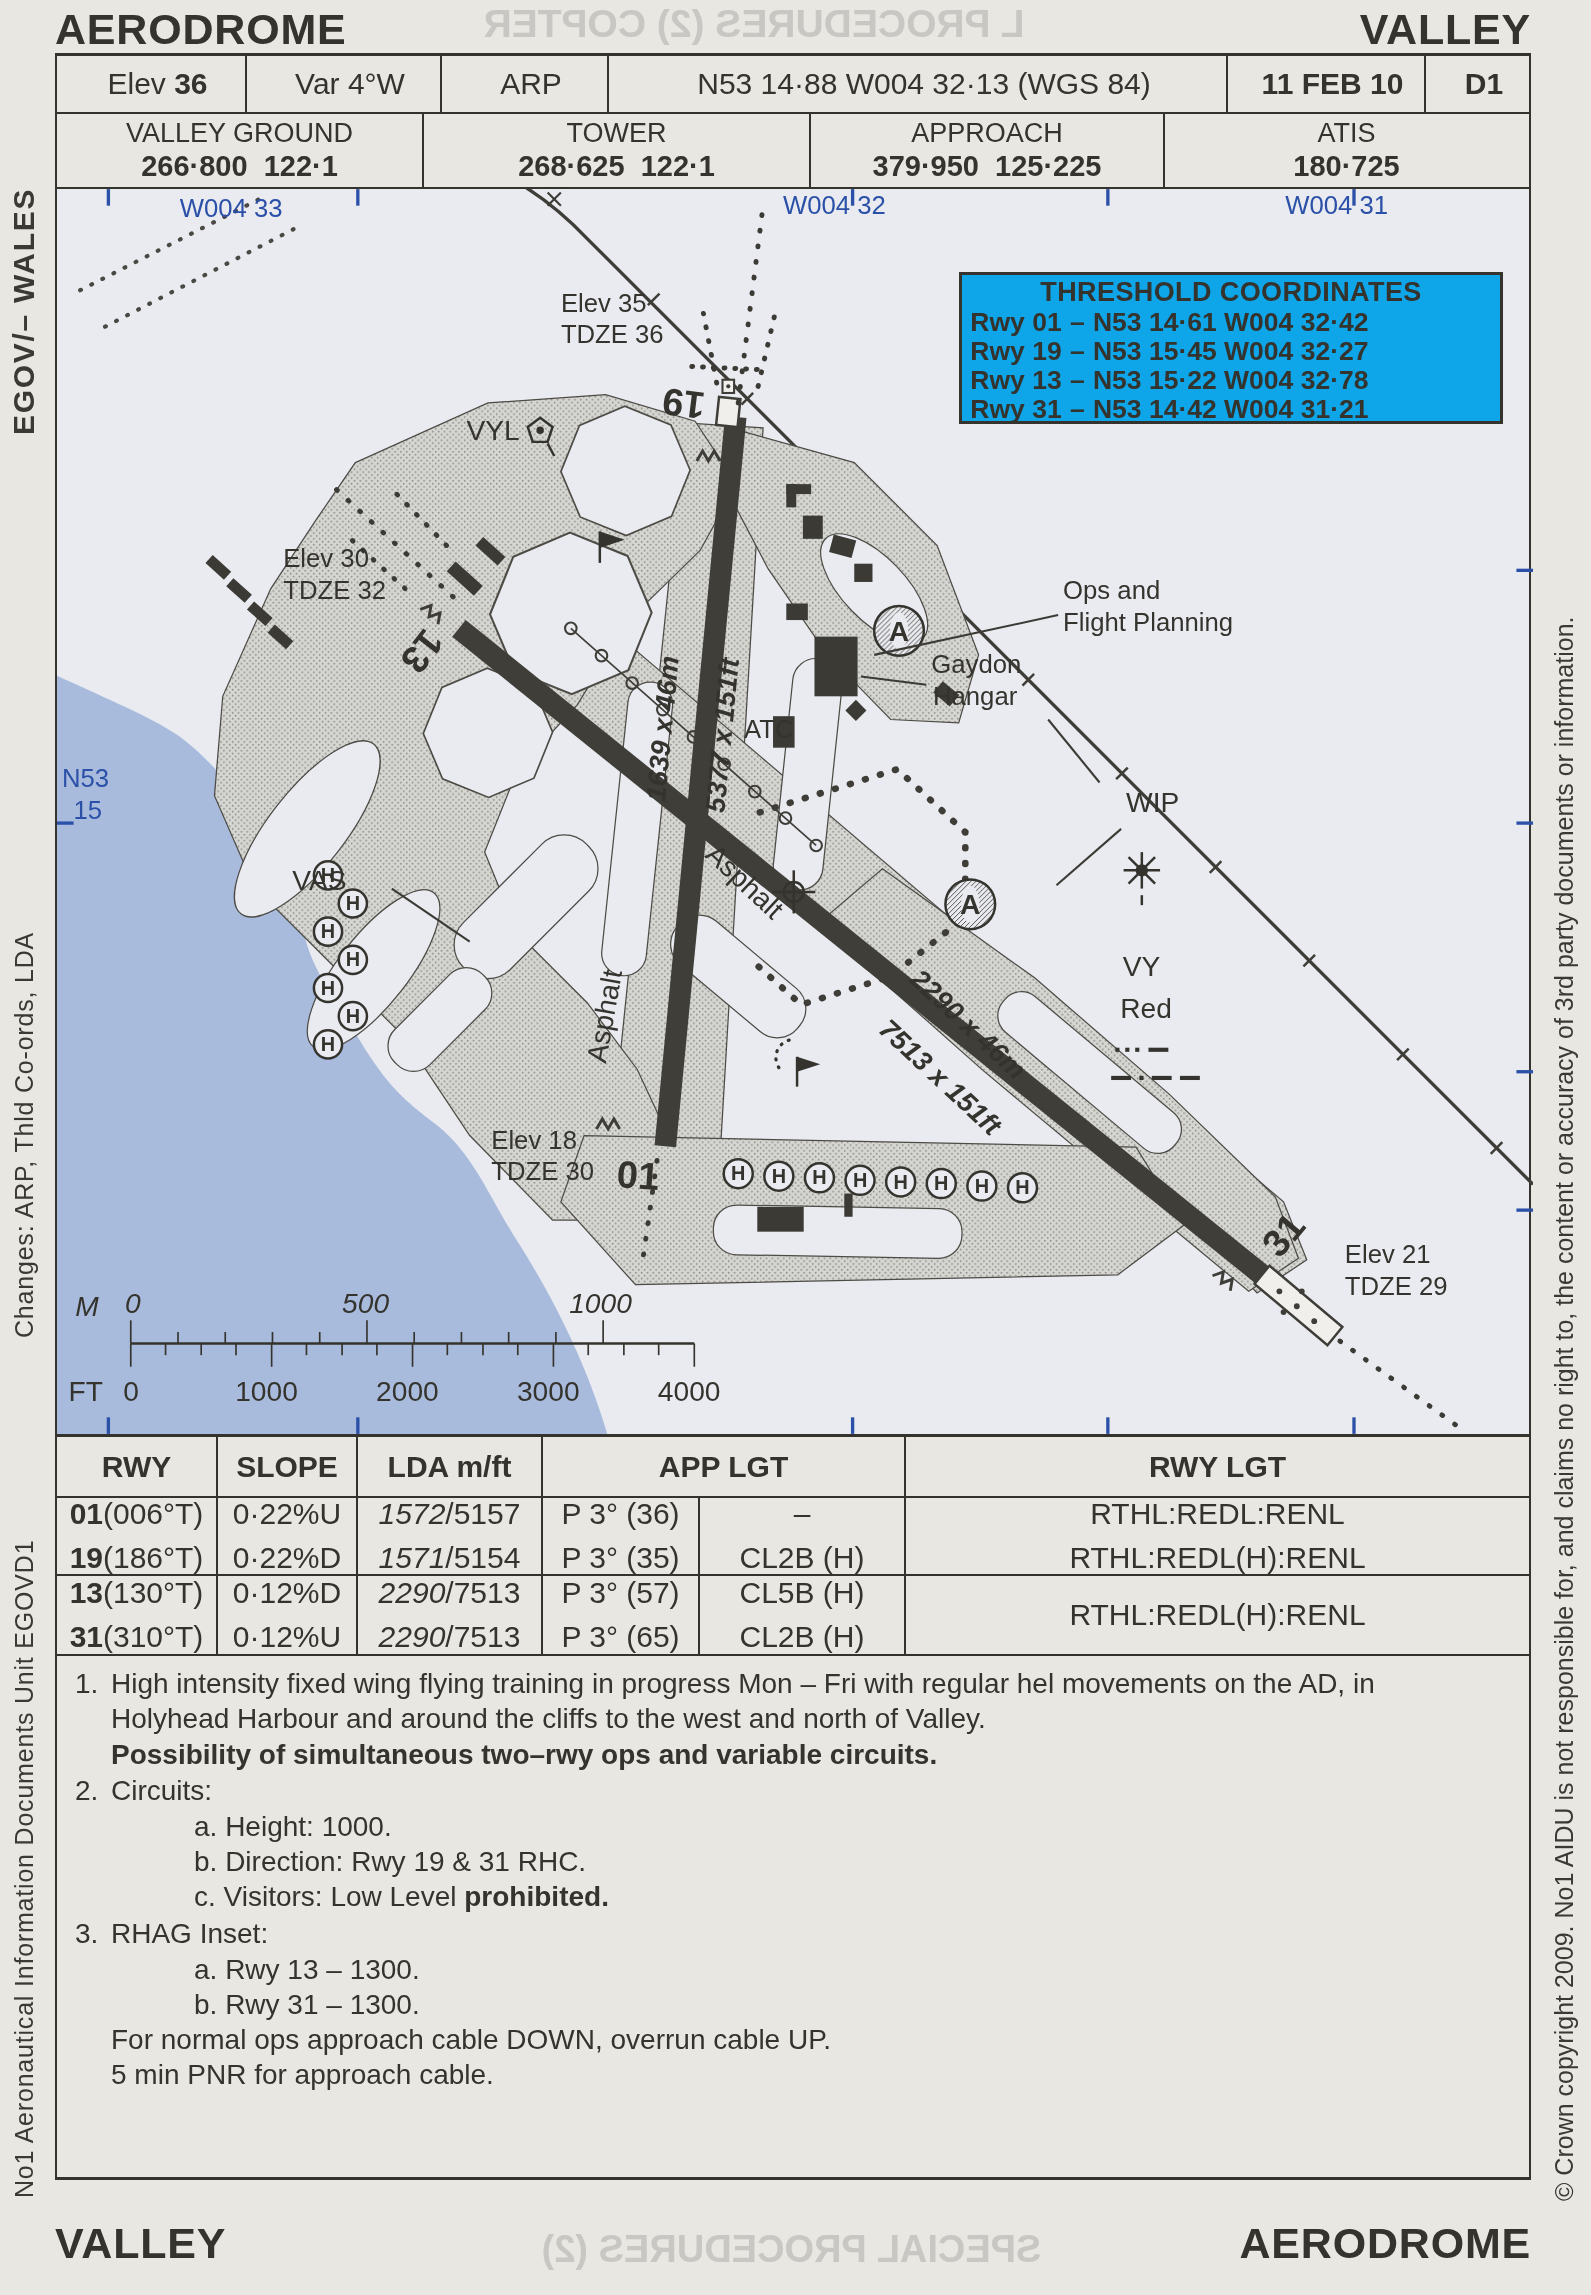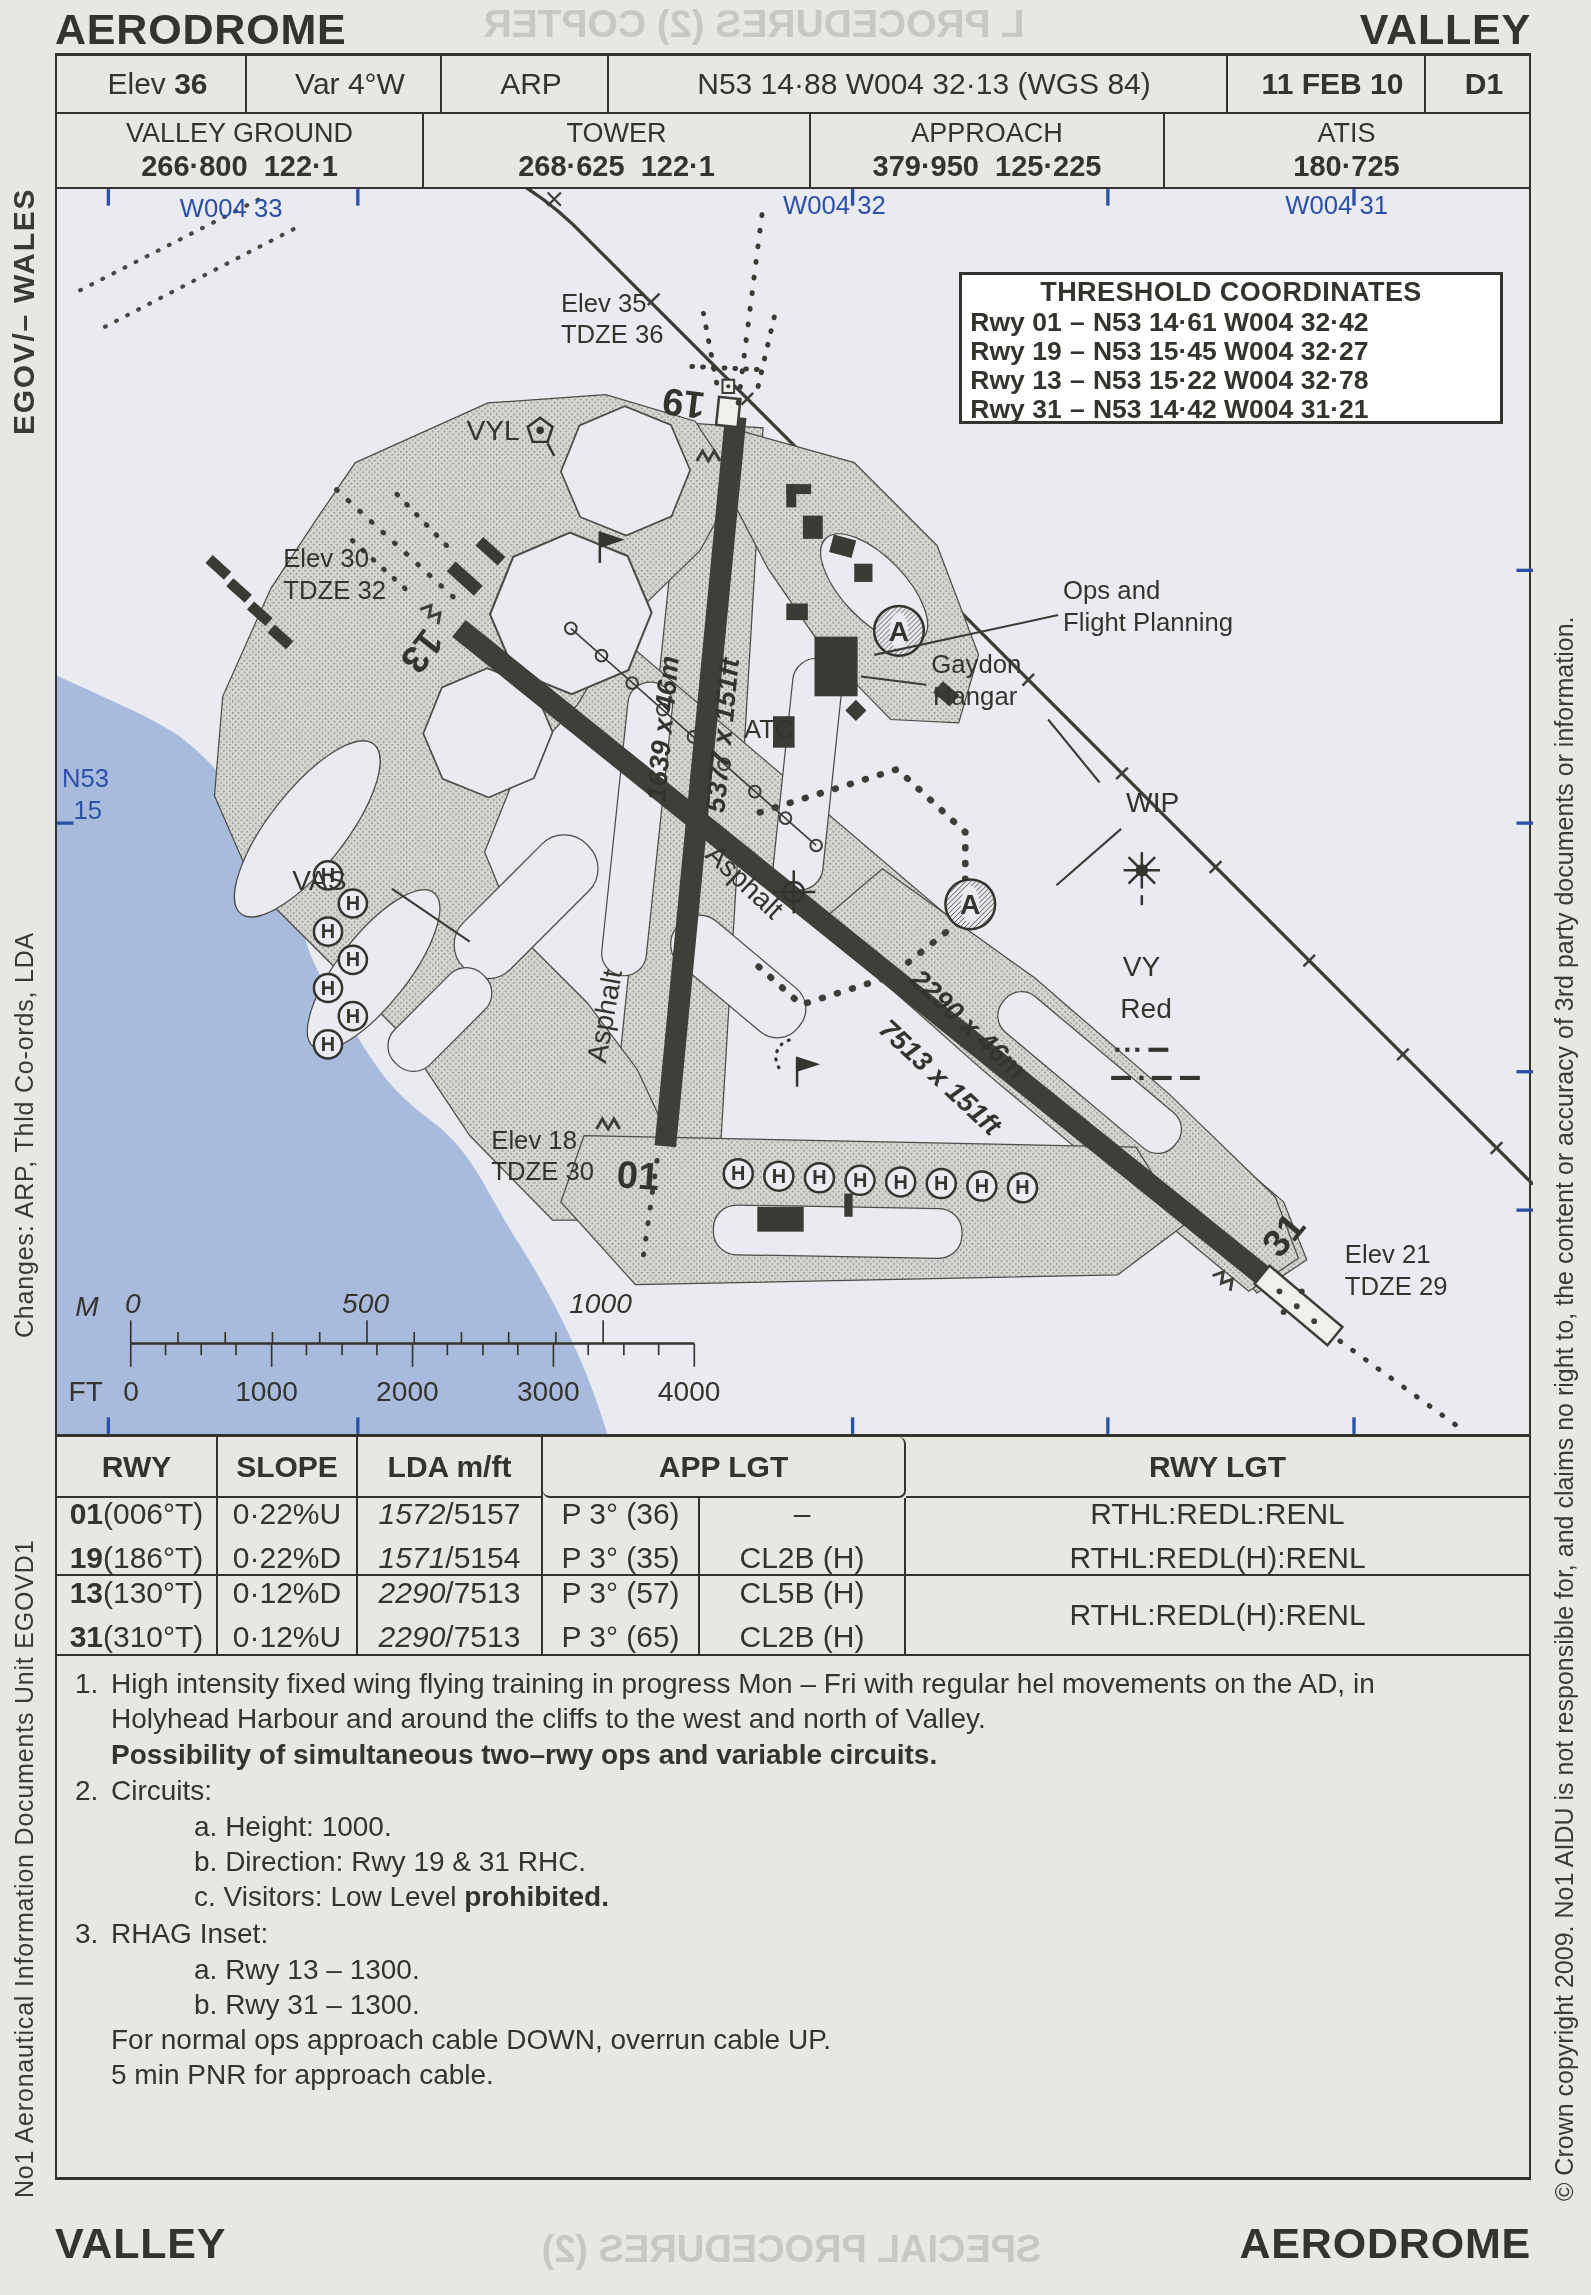--- a/index.html
+++ b/index.html
@@ -11,21 +11,21 @@
   .titlerow{height:48px;display:flex;justify-content:space-between;align-items:flex-start;font-weight:bold;font-size:43px;letter-spacing:0.8px;}
   .sec{box-sizing:border-box;border-left:2.5px solid #34332d;border-right:2.5px solid #34332d;}
   .hdr1{border-top:3.3px solid #34332d;border-bottom:2.5px solid #34332d;height:61px;display:grid;grid-template-columns:190px 195px 167px 619px 198px 103px;}
   .hdr2{border-bottom:2.5px solid #34332d;height:75px;display:grid;grid-template-columns:367px 387px 354px 363px;}
   .hcell{border-right:2.5px solid #34332d;display:flex;align-items:center;justify-content:center;font-size:30px;padding-left:13px;}
   .hcell:last-child,.fcell:last-child{border-right:none;}
   .fcell{border-right:2.5px solid #34332d;display:flex;flex-direction:column;align-items:center;justify-content:center;font-size:27px;line-height:1.2;}
   .fcell .fv{font-weight:bold;font-size:29px;white-space:pre;}
   .mapwrap{position:relative;height:1245px;background:#e9ebf1;}
   .mapwrap svg{position:absolute;left:0;top:0;}
-  .thbox{position:absolute;left:902px;top:83px;width:544px;height:152px;background:#ffffff;border:3.3px solid #34332d;box-sizing:border-box;padding:1.7px 8.3px;}
+  .thbox{position:absolute;left:902px;top:83px;width:544px;height:152px;background:#0ea5e9;border:3.3px solid #34332d;box-sizing:border-box;padding:1.7px 8.3px;}
   .thbox .tht{text-align:center;font-weight:bold;font-size:27px;letter-spacing:0.4px;}
   .throw{font-weight:bold;font-size:26.5px;line-height:29px;white-space:nowrap;}
   .throw .sep{margin:0 8.3px;}
   .rtable{border-top:3.3px solid #34332d;border-bottom:2.5px solid #34332d;display:grid;grid-template-columns:161px 140px 185px 157px 206px 623px;font-size:30px;}
   .rtable .tc{box-sizing:border-box;border-right:2.5px solid #34332d;border-bottom:2.5px solid #34332d;display:flex;flex-direction:column;align-items:center;justify-content:center;line-height:36px;}
   .rtable .hc{height:61px;font-weight:bold;justify-content:center;}
   .rtable .gc{height:78px;gap:8px;}
   .rtable .lastcol{border-right:none;}
   .rtable .lastrow{border-bottom:none;}
   .notes{height:524px;border-bottom:3.3px solid #34332d;box-sizing:border-box;font-size:28px;line-height:1.26;padding:10px 16.6px 0 18px;}
@@ -452,21 +452,21 @@
 
       <div class="tc hc">
           <span>RWY</span>
         </div>
       <div class="tc hc">
           <span>SLOPE</span>
         </div>
       <div class="tc hc">
           <span>LDA m/ft</span>
         </div>
-      <div class="tc hc" style="grid-column:4 / span 2;border-radius:7px;">
+      <div class="tc hc" style="grid-column:4 / span 2;">
           <span>APP LGT</span>
         </div>
       <div class="tc hc lastcol">
           <span>RWY LGT</span>
         </div>
 
       <div class="tc gc">
         <div><b>01</b><span>(006°T)</span></div>
         <div><b>19</b><span>(186°T)</span></div>
       </div>

